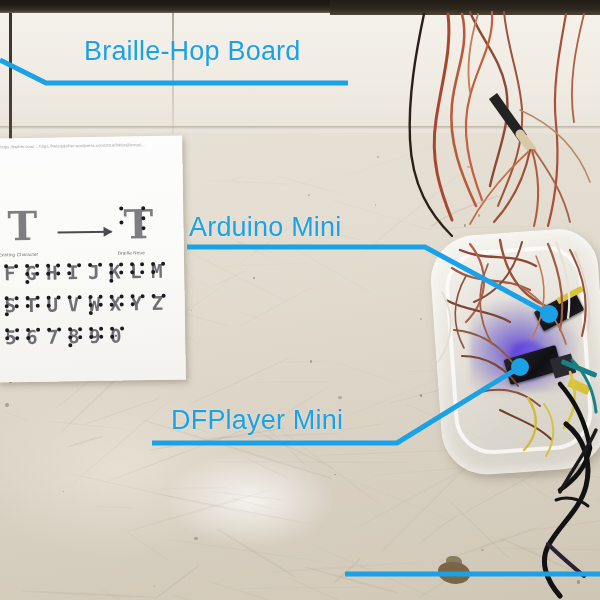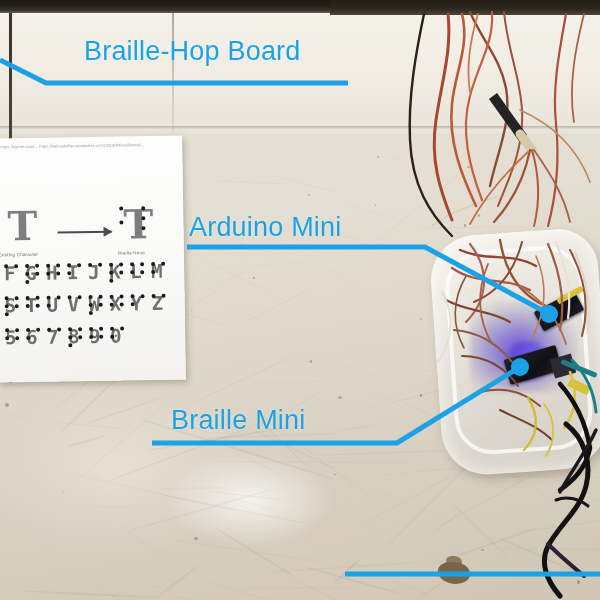--- a/index.html
+++ b/index.html
@@ -466,16 +466,16 @@
     <g id="leader-dots" fill="#1ba2e6">
         <circle cx="549" cy="314" r="9"></circle>
         <circle cx="520" cy="367" r="9"></circle>
       </g>
   </svg>
 
   <div class="ann-label" style="left:84px;top:36px;">Braille-Hop Board</div>
 
   <div class="ann-label" style="left:189px;top:212px;">Arduino Mini</div>
 
-  <div class="ann-label" style="left:171px;top:405px;">Braille Mini</div>
+  <div class="ann-label" style="left:171px;top:405px;">DFPlayer Mini</div>
 
 
 </div>
 
 </body></html>

